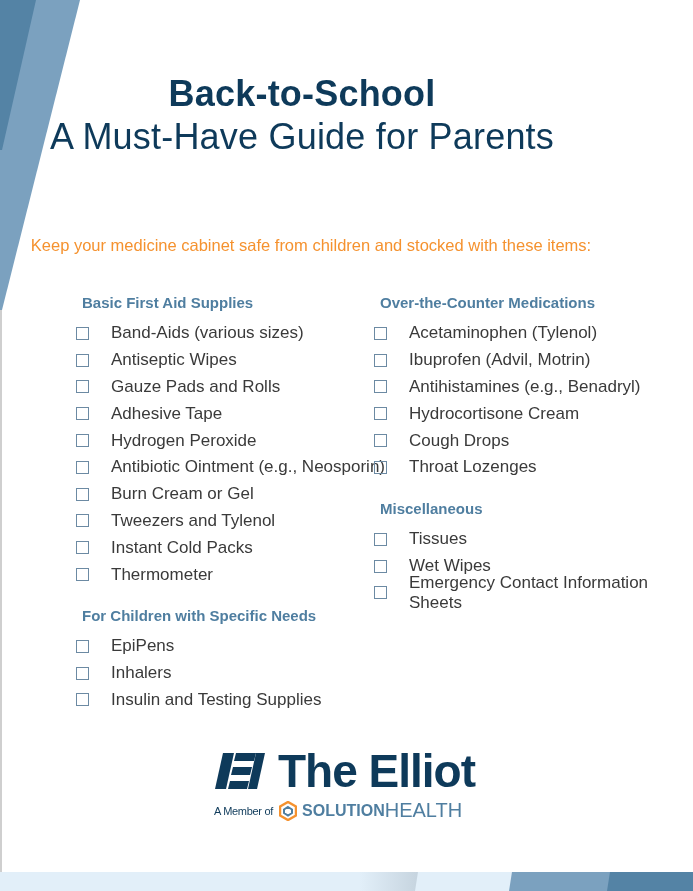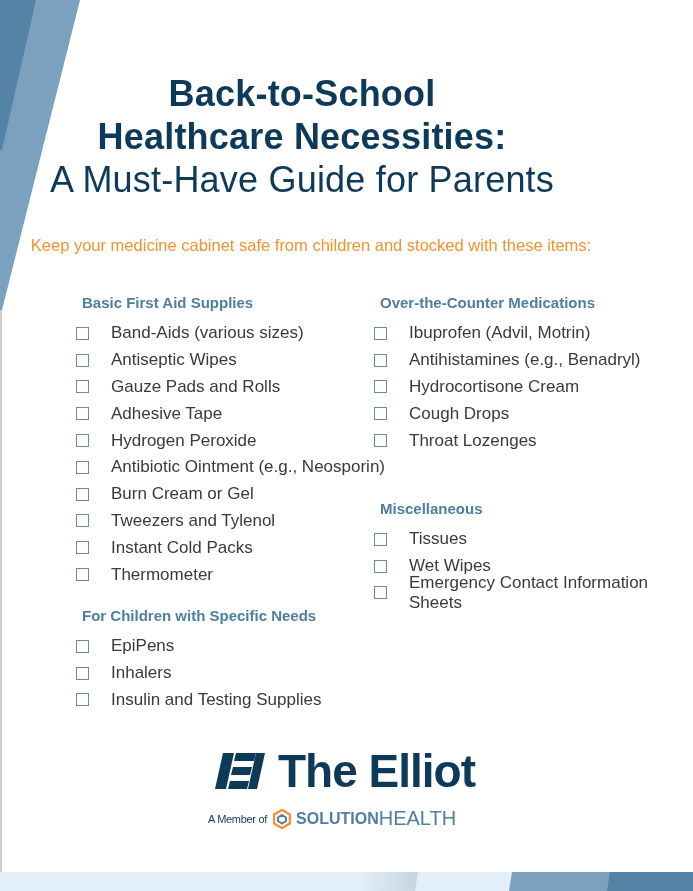--- a/index.html
+++ b/index.html
@@ -20,21 +20,21 @@
       color: #f5922f; font-size: 16.5px; }
 
     .section { position: absolute; }
     .section h2 { margin: 0 0 8px 16px; font-size: 15px; font-weight: bold; color: #4f7ea0; line-height: 18px; }
     .item { display: flex; align-items: center; height: 26.8px; }
     .cb { width: 11px; height: 11px; border: 1px solid #6c8aa3; margin-left: 10px; margin-right: 22px; flex: none; }
     .item-label { font-size: 17px; color: #3a3a3a; }
 
     .logo { position: absolute; left: 214px; top: 748px; display: flex; align-items: center; }
     .logo-text { font-size: 46px; font-weight: bold; color: #0e3a5a; margin-left: 12px; letter-spacing: -1px; line-height: 46px; }
-    .member { position: absolute; left: 208px; top: 799px; display: flex; align-items: center; margin-top: 8px; }
+    .member { position: absolute; left: 214px; top: 799px; display: flex; align-items: center; }
     .member-prefix { font-size: 11px; color: #0e3a5a; margin-right: 6px; letter-spacing: -0.3px; }
     .sh-bold { font-size: 16px; font-weight: bold; color: #4f7ea0; margin-left: 5px; }
     .sh-light { font-size: 20px; color: #4f7ea0; }
   </style>
 </head>
 <body>
 
 <div class="left-border"></div>
 
 <svg class="deco-left" viewBox="0 0 90 330">
@@ -50,21 +50,20 @@
     </linearGradient>
   </defs>
   <rect x="0" y="0" width="693" height="19" fill="#e2eff9"></rect>
   <polygon points="360,0 418,0 415,19 360,19" fill="url(#fadeg)"></polygon>
   <polygon points="512,0 693,0 693,19 509,19" fill="#7ba1bf"></polygon>
   <polygon points="610,0 693,0 693,19 607,19" fill="#5483a5"></polygon>
 </svg>
 
 <div class="title-block">
   <div class="title-line">Back-to-School</div>
-  <div class="title-line">Healthcare Necessities:</div>
   <div class="title-line light">A Must-Have Guide for Parents</div>
 </div>
 
 <div class="subtitle">Keep your medicine cabinet safe from children and stocked with these items:</div>
 
 <div class="section" id="sec-first-aid" style="left:66px; top:294px;">
   <h2>Basic First Aid Supplies</h2>
   <div class="list">
       <div class="item">
         <span class="cb"></span>
@@ -125,20 +124,24 @@
         <span class="item-label">Insulin and Testing Supplies</span>
       </div>
     </div>
 </div>
 
 <div class="section" id="sec-otc" style="left:364px; top:294px;">
   <h2>Over-the-Counter Medications</h2>
   <div class="list">
       <div class="item">
         <span class="cb"></span>
+        <span class="item-label">Acetaminophen (Tylenol)</span>
+      </div>
+      <div class="item">
+        <span class="cb"></span>
         <span class="item-label">Ibuprofen (Advil, Motrin)</span>
       </div>
       <div class="item">
         <span class="cb"></span>
         <span class="item-label">Antihistamines (e.g., Benadryl)</span>
       </div>
       <div class="item">
         <span class="cb"></span>
         <span class="item-label">Hydrocortisone Cream</span>
       </div>

